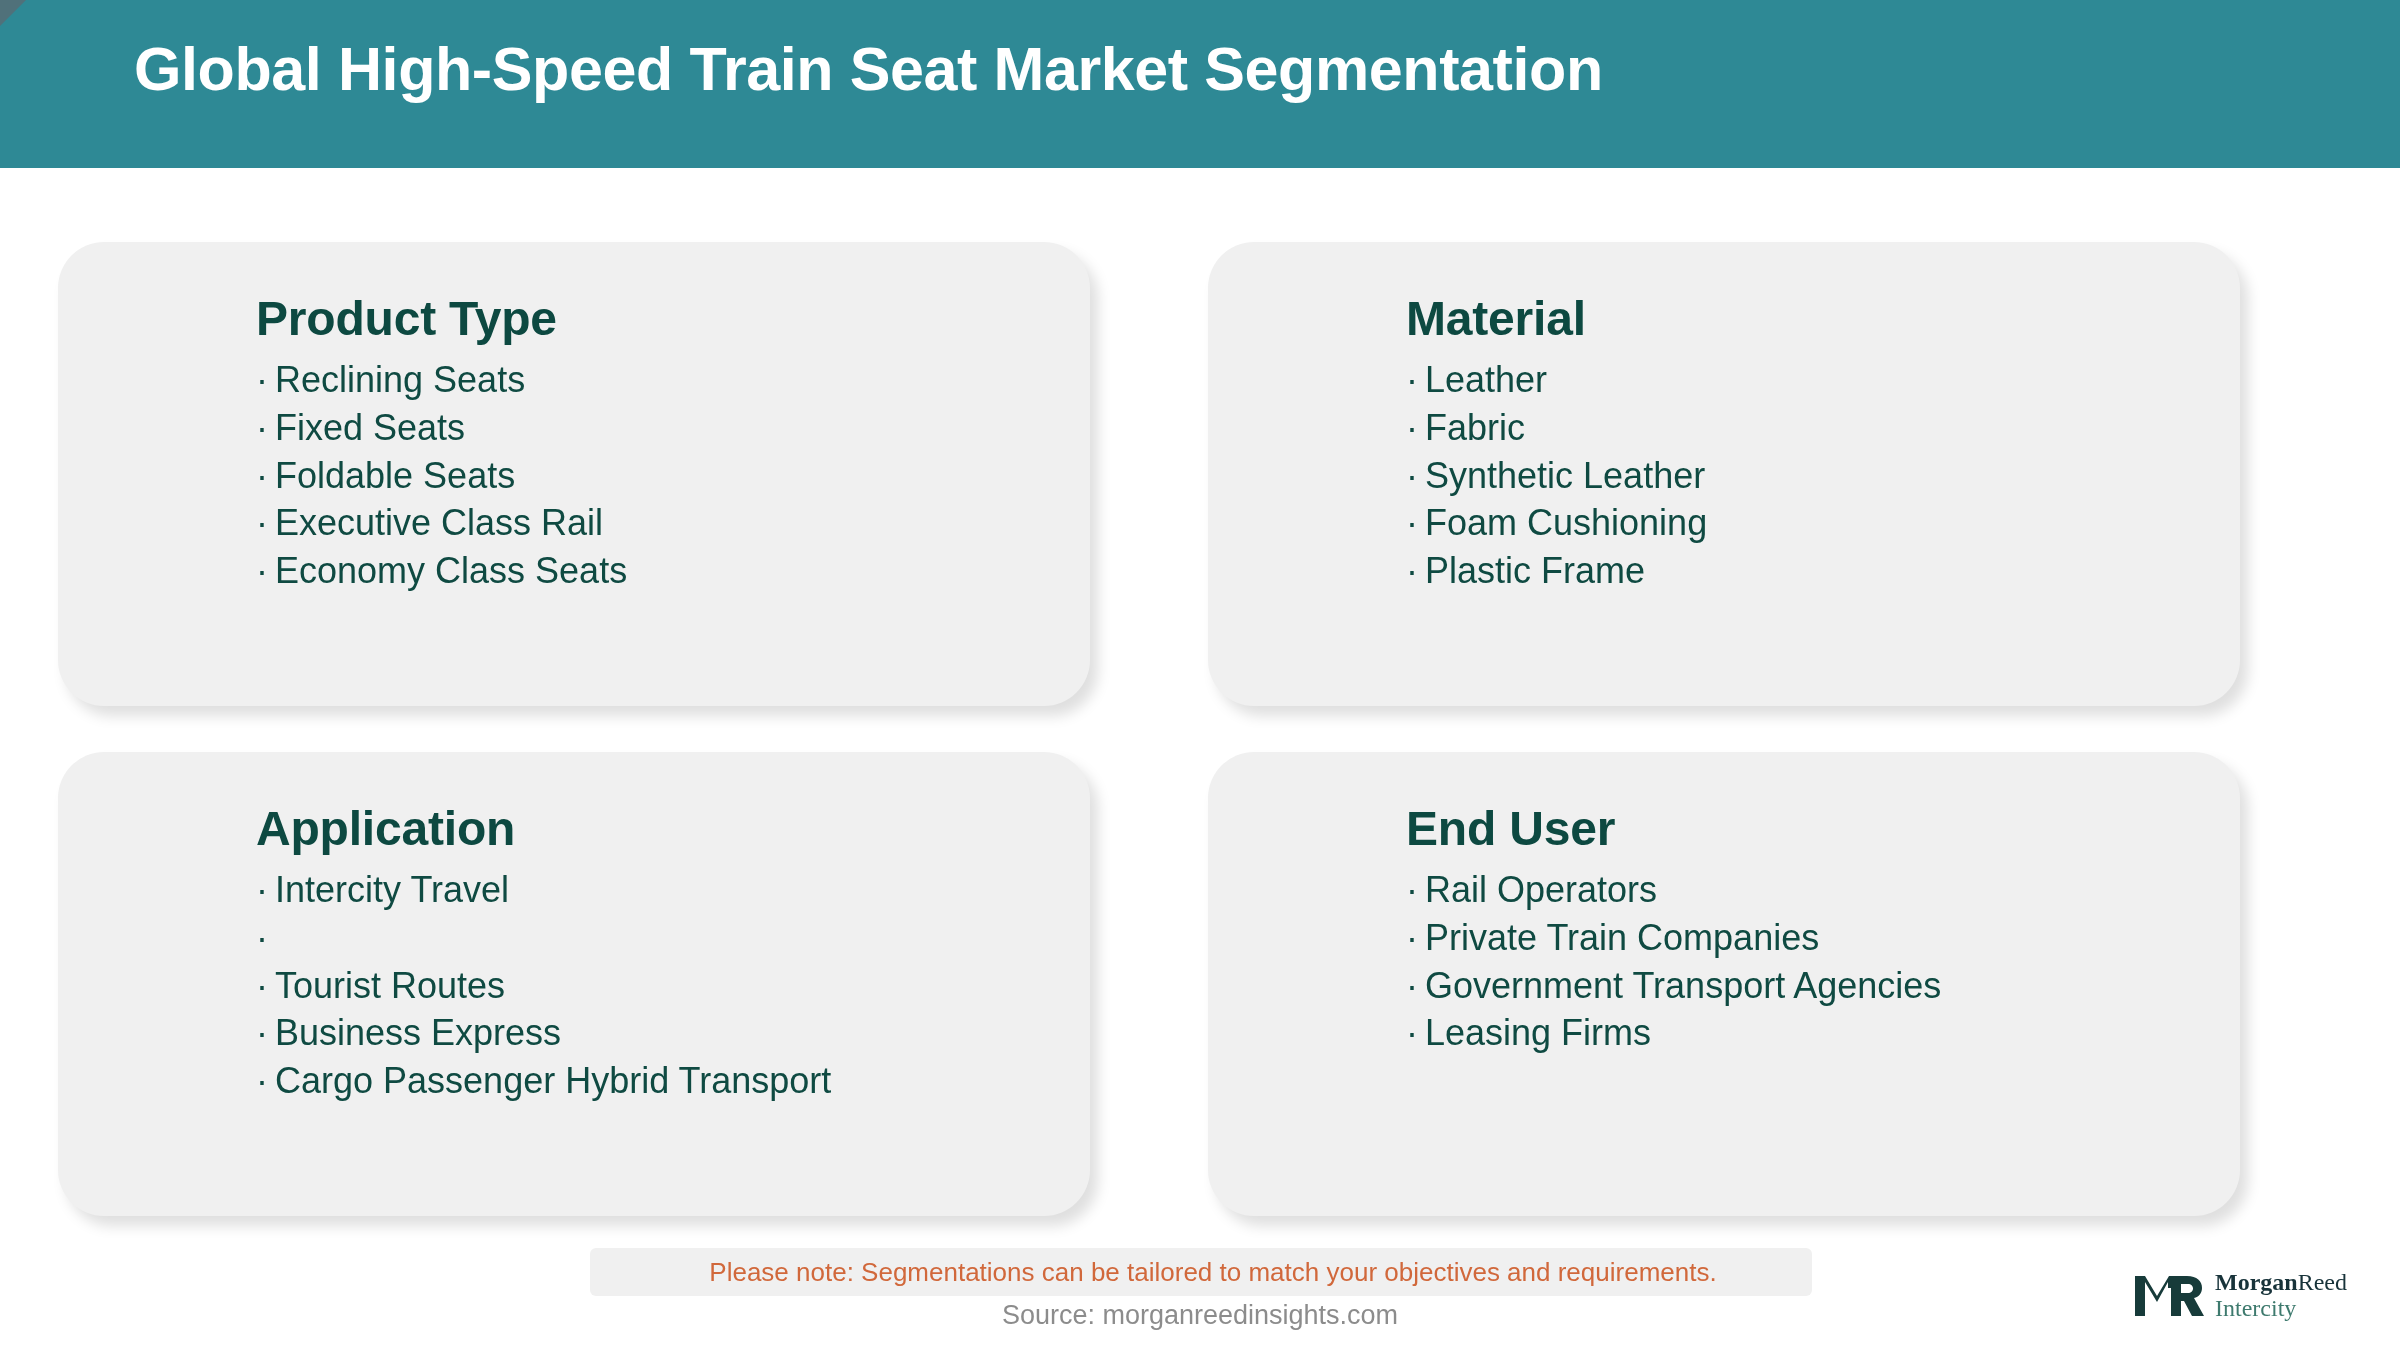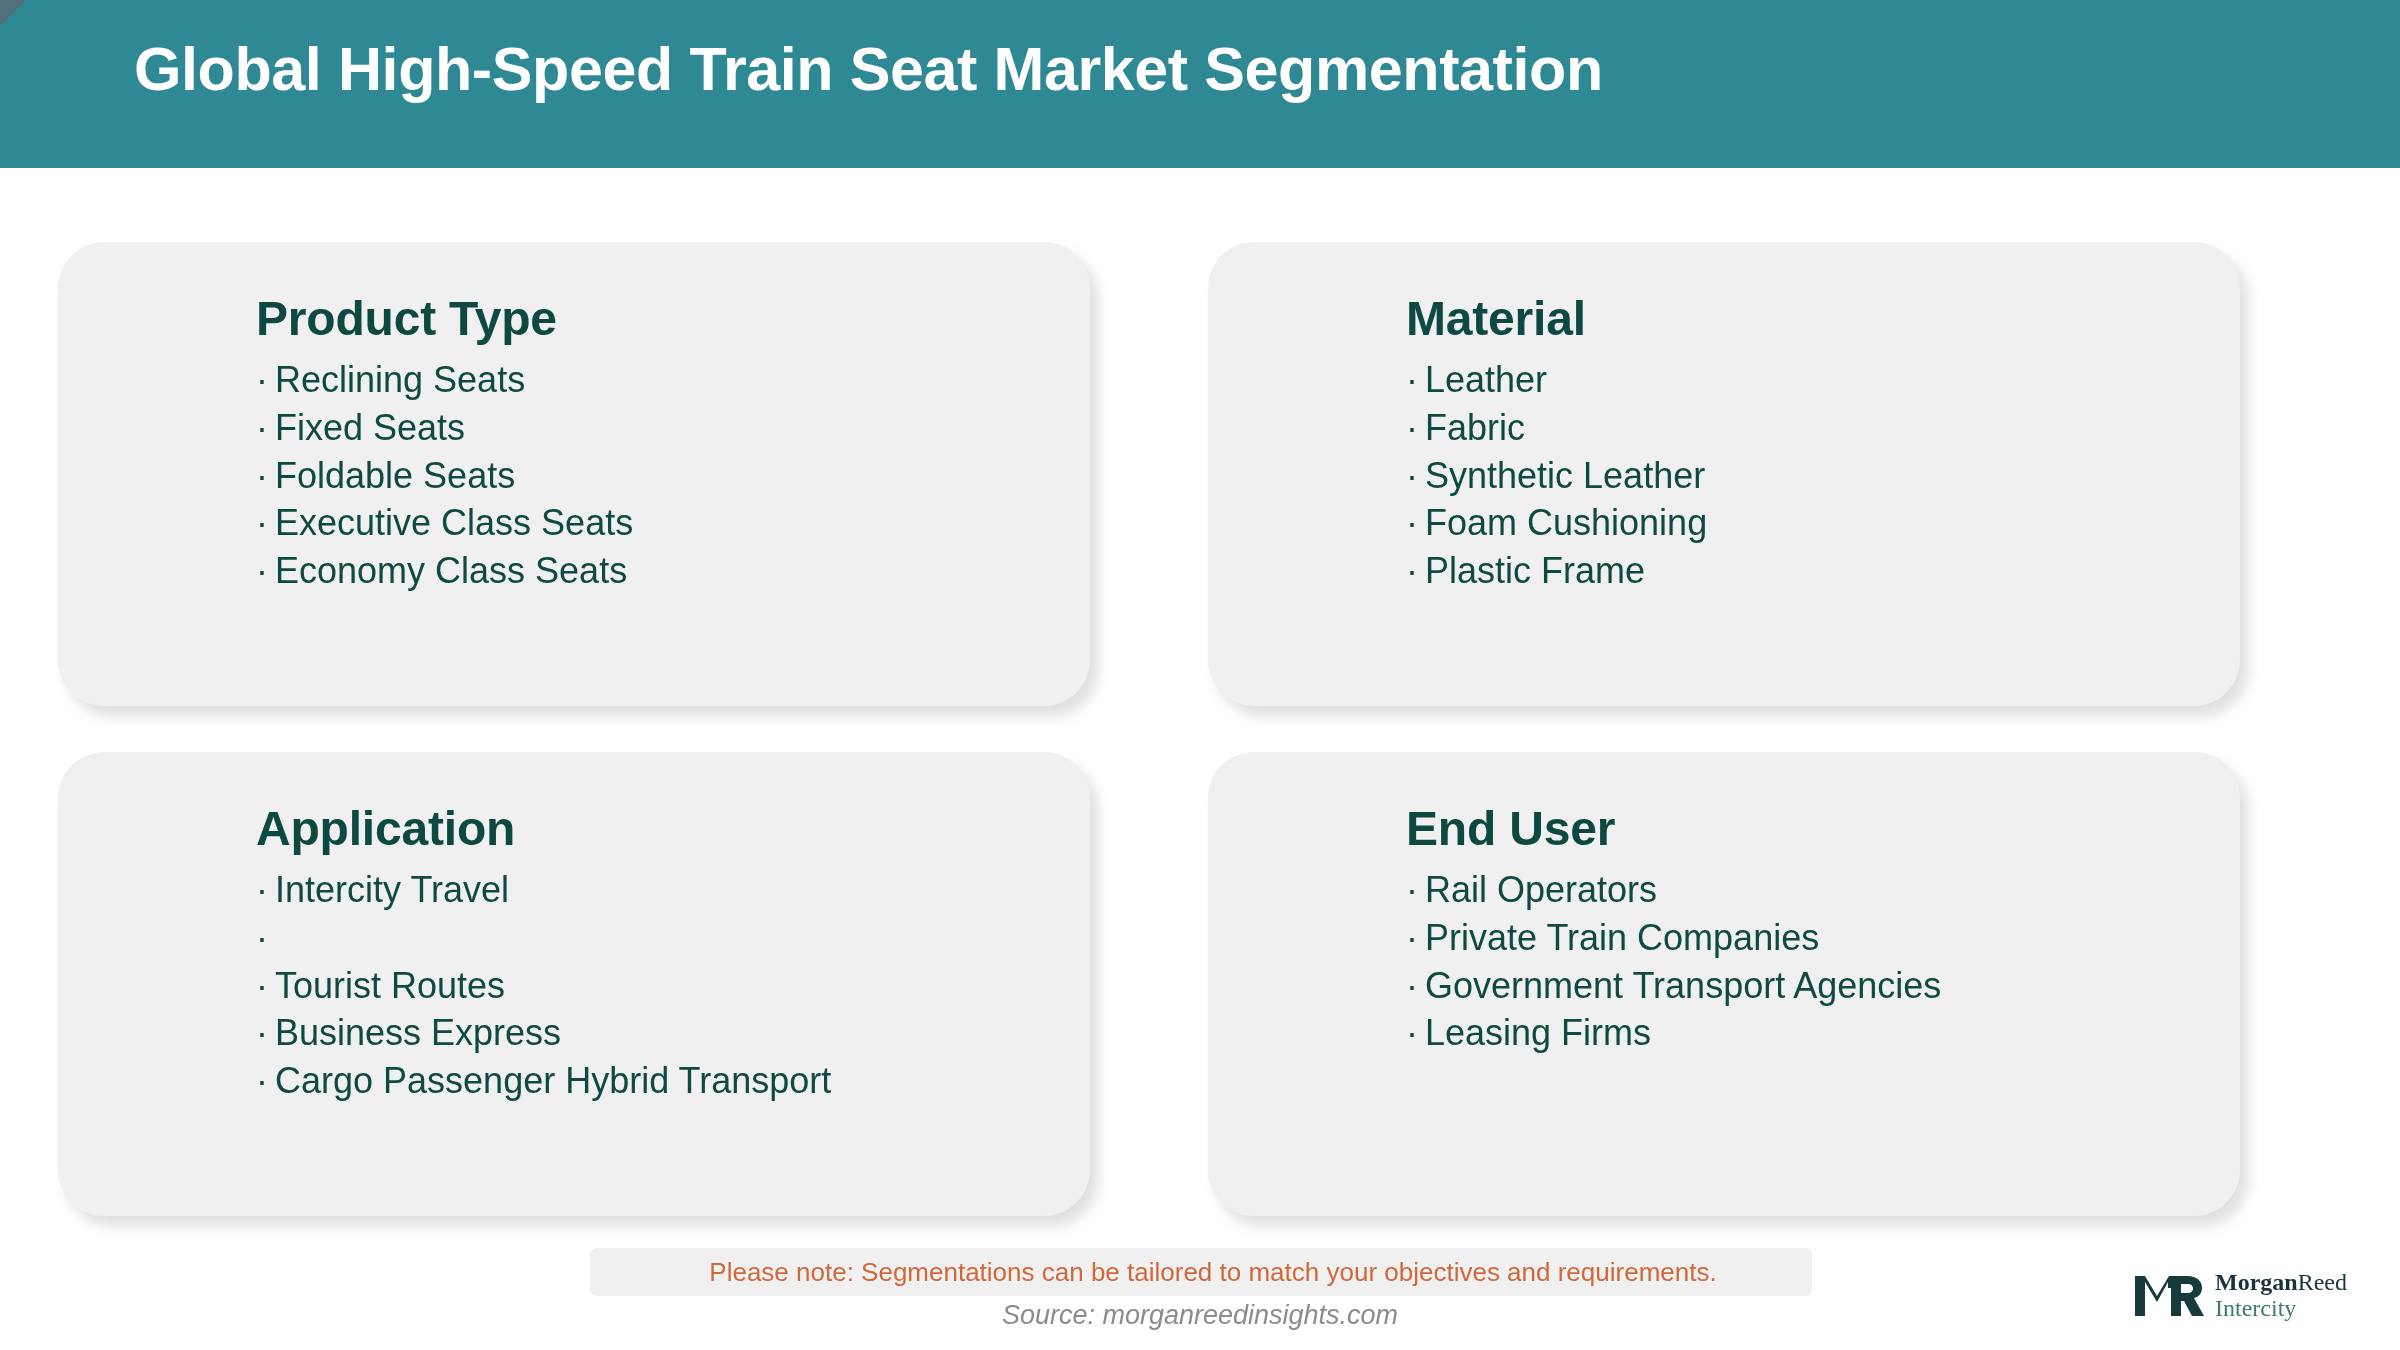--- a/index.html
+++ b/index.html
@@ -115,21 +115,20 @@
     white-space: nowrap;
   }
   .source-text {
     position: absolute;
     left: 0;
     top: 1300px;
     width: 2400px;
     text-align: center;
     font-size: 27px;
     color: #8C8C8C;
-    font-style: italic;
   }
 
   
   .logo {
     position: absolute;
     left: 2133px;
     top: 1270px;
     display: flex;
     align-items: center;
     gap: 10px;
@@ -179,21 +178,21 @@
       <li>
           <span class="bullet">·</span>
           <span>Fixed Seats</span>
         </li>
       <li>
           <span class="bullet">·</span>
           <span>Foldable Seats</span>
         </li>
       <li>
           <span class="bullet">·</span>
-          <span>Executive Class Seats</span>
+          <span>Executive Class Rail</span>
         </li>
       <li>
           <span class="bullet">·</span>
           <span>Economy Class Seats</span>
         </li>
     </ul>
   </div>
 </div>
 
 <div class="card card-2">

